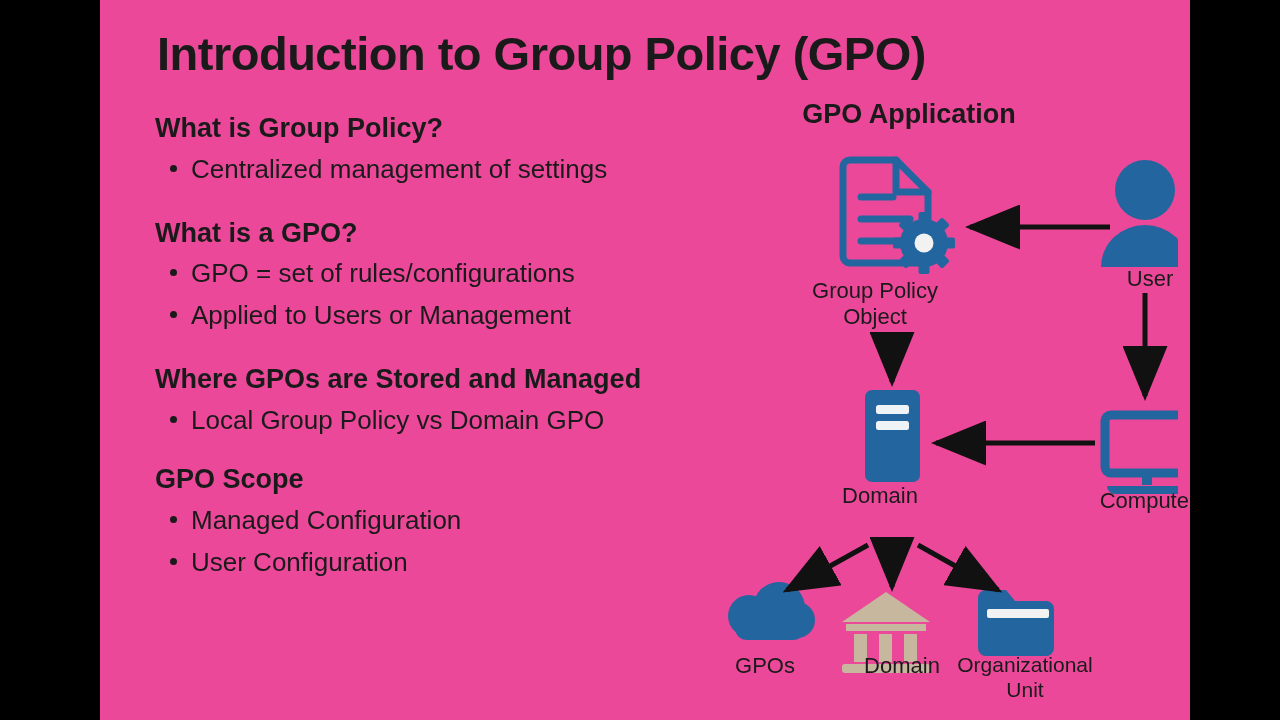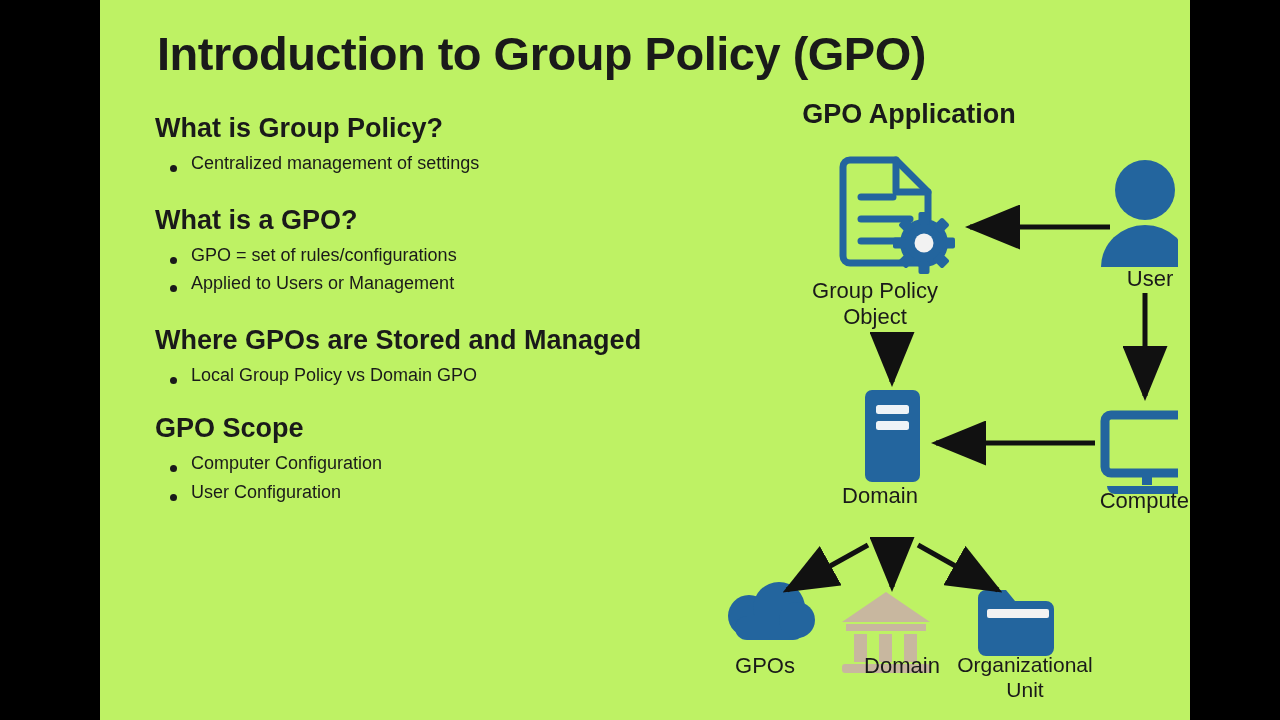--- a/index.html
+++ b/index.html
@@ -2,21 +2,21 @@
 <html><head>
 <meta charset="utf-8">
 <style>
   html,body{margin:0;padding:0;}
   body{
     width:1280px;height:720px;overflow:hidden;background:#000;
     font-family:"Liberation Sans",sans-serif;
   }
   #slide{
     position:absolute;left:100px;top:0;width:1090px;height:720px;
-    background:#bef264;overflow:hidden;
+    background:#ec4899;overflow:hidden;
   }
   .pillar{position:absolute;top:0;height:720px;background:#000;}
   #pillar-left{left:0;width:100px;}
   #pillar-right{left:1178px;width:102px;}
 
   #title{
     position:absolute;left:57px;top:26px;
     font-size:47px;font-weight:bold;color:#1a1a1a;
     letter-spacing:-0.5px;white-space:nowrap;
   }
@@ -24,21 +24,21 @@
   
   #left-col{position:absolute;left:55px;top:112px;width:620px;}
   .sec{margin-bottom:14px;}
   .sec-head{
     font-size:27px;font-weight:bold;color:#1a1a1a;
     margin-bottom:4px;line-height:1.22;
   }
   .bullets{list-style:none;margin:0;padding:0;}
   .bullets li{
     position:relative;padding-left:36px;
-    font-size:18px;color:#1a1a1a;line-height:1.6;
+    font-size:26px;color:#1a1a1a;line-height:1.6;
   }
   .bullets li::before{
     content:"";position:absolute;left:15px;top:16px;
     width:7px;height:7px;border-radius:50%;background:#1a1a1a;
   }
   #sec-scope{margin-top:22px;}
   #sec-where{margin-top:26px;}
   #sec-gpo{margin-top:26px;}
 
   
@@ -90,21 +90,21 @@
     <div class="sec" id="sec-where">
       <div class="sec-head">Where GPOs are Stored and Managed</div>
       <ul class="bullets">
         <li>Local Group Policy vs Domain GPO</li>
       </ul>
     </div>
 
     <div class="sec" id="sec-scope">
       <div class="sec-head">GPO Scope</div>
       <ul class="bullets">
-        <li>Computer Configuration</li>
+        <li>Managed Configuration</li>
         <li>User Configuration</li>
       </ul>
     </div>
 
   </div>
 
   <div id="diagram">
 
     <div id="diagram-title">GPO Application</div>
 

